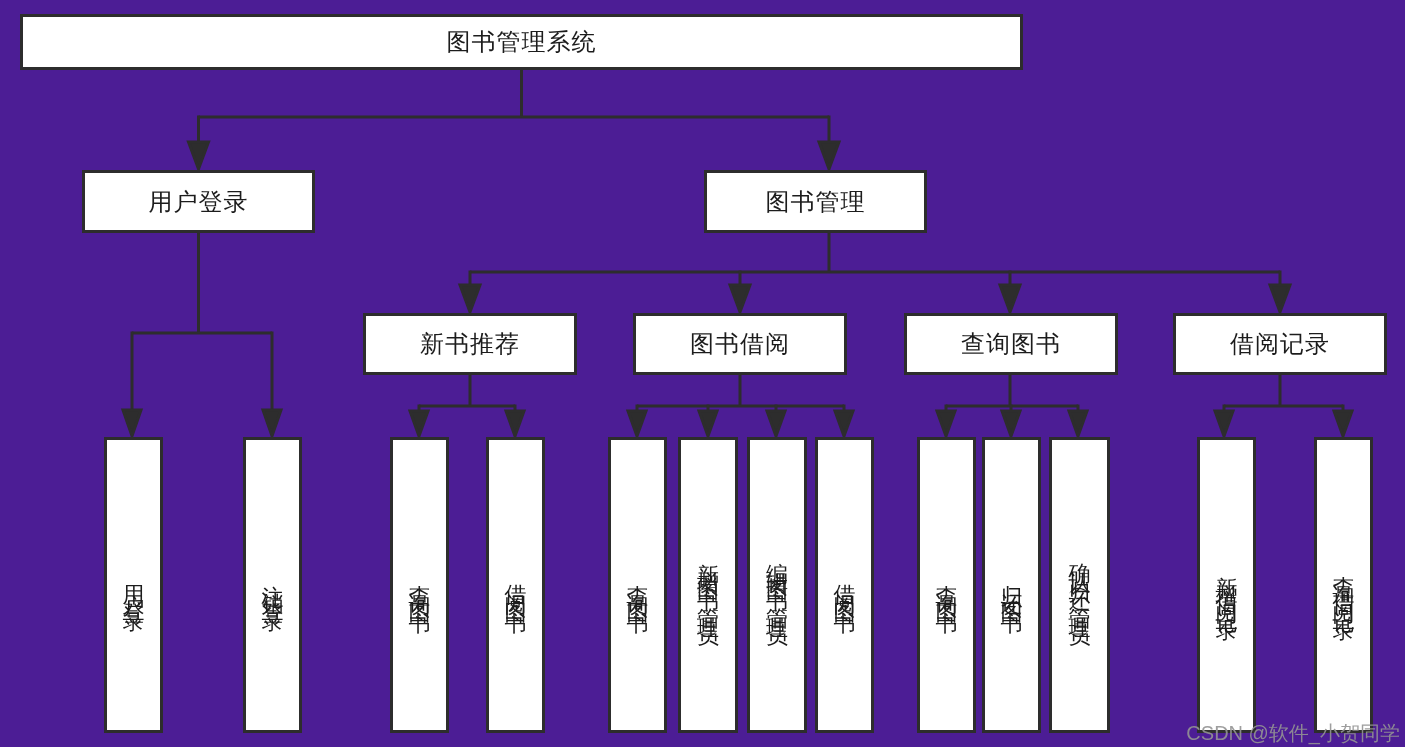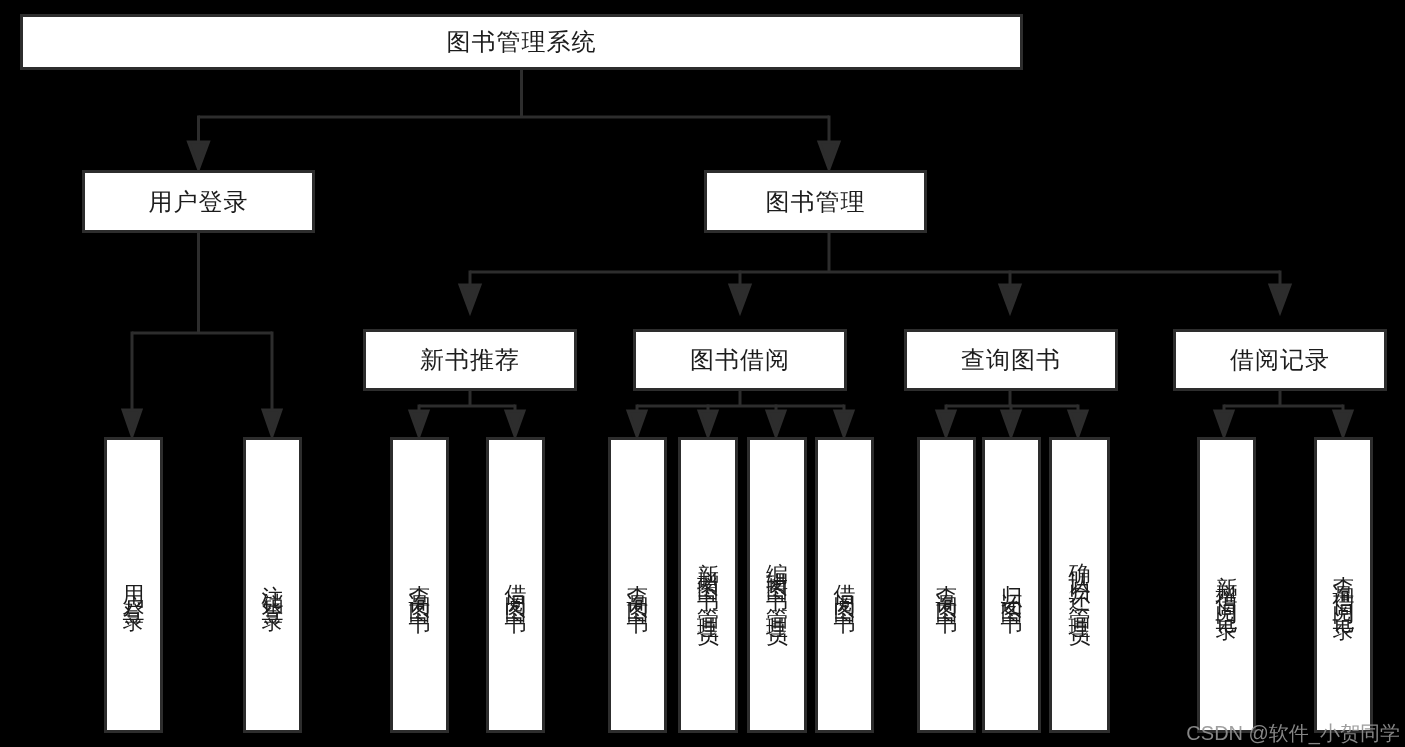--- a/index.html
+++ b/index.html
@@ -5,21 +5,21 @@
   html, body {
     margin: 0;
     padding: 0;
     background: #ffffff;
     font-family: "Liberation Sans", "DejaVu Sans", sans-serif;
   }
   .canvas {
     position: relative;
     width: 1405px;
     height: 747px;
-    background: #000000;
+    background: #4c1d95;
     overflow: hidden;
   }
   .connectors {
     position: absolute;
     left: 0;
     top: 0;
     z-index: 1;
   }
   .node {
     position: absolute;
@@ -32,21 +32,21 @@
     color: #1c1c1c;
     z-index: 2;
   }
   .node-h span {
     font-size: 24px;
     letter-spacing: 1px;
     white-space: nowrap;
   }
   .node-root { left: 20px; top: 14px; width: 1003px; height: 56px; }
   .node-l2 { top: 170px; height: 63px; }
-  .node-l3 { top: 313px; height: 62px; width: 214px; margin-top: 16px; }
+  .node-l3 { top: 313px; height: 62px; width: 214px; }
   .leaf { top: 437px; height: 296px; width: 59px; }
   .leaf span {
     writing-mode: vertical-rl;
     text-orientation: mixed;
     font-size: 22px;
     letter-spacing: 9px;
     line-height: 1;
   }
   .watermark {
     position: absolute;

